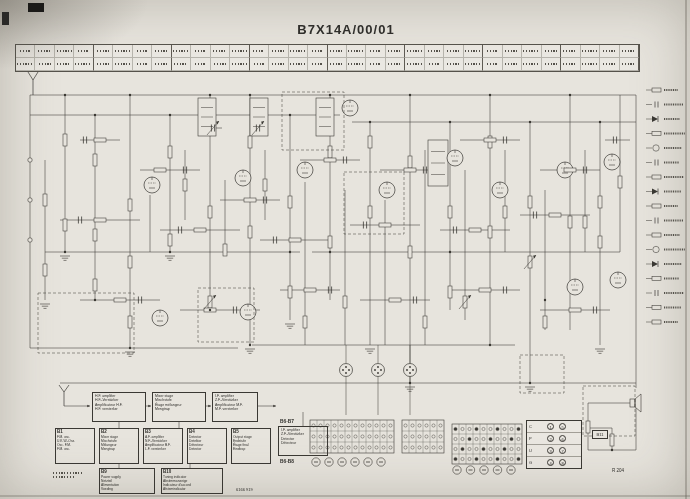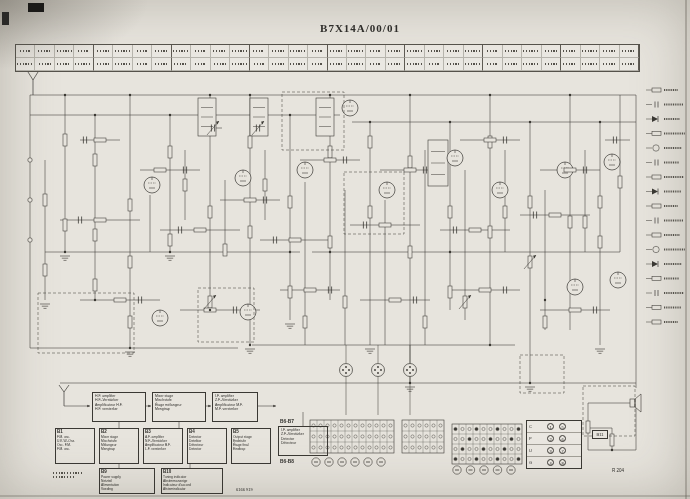--- a/index.html
+++ b/index.html
@@ -6,22 +6,22 @@
   .page{position:relative;width:690px;height:499px;background:#e7e4dd;overflow:hidden;
         box-shadow:inset 0 0 55px rgba(110,104,92,.38);
         font-family:"Liberation Sans",sans-serif;color:#2f2e2b;}
   .corner-shade{position:absolute;left:0;top:0;width:150px;height:70px;
         background:radial-gradient(ellipse at 0 0,rgba(90,85,75,.45),transparent 70%);}
   .edge-r{position:absolute;right:3px;top:0;width:2px;height:100%;background:rgba(100,95,85,.35);}
   .edge-b{position:absolute;left:0;bottom:2px;width:100%;height:2px;background:rgba(100,95,85,.3);}
   .blot{position:absolute;background:#1b1a18;}
   .b1{left:28px;top:3px;width:16px;height:9px;}
   .b2{left:2px;top:12px;width:7px;height:13px;background:#2a2927;}
-  .title{position:absolute;left:290px;top:22px;width:140px;text-align:center;
-        font-family:Liberation Serif, serif;font-size:11px;letter-spacing:1px;font-weight:bold;}
+  .title{position:absolute;left:276px;top:22px;width:140px;text-align:center;
+        font-family:Liberation Sans, sans-serif;font-size:13px;letter-spacing:1px;font-weight:bold;}
   #meas-strip{position:absolute;left:15px;top:44px;width:625px;height:28px;
         border:1px solid #55524b;display:grid;grid-template-columns:repeat(32,1fr);
         grid-template-rows:repeat(2,1fr);box-sizing:border-box;background:rgba(255,255,255,.15);}
   .mcell{border-right:1px solid rgba(90,85,75,.35);border-bottom:1px solid rgba(90,85,75,.35);
         display:flex;align-items:center;justify-content:center;overflow:hidden;}
   .mcell.sep{border-right:1px solid rgba(60,56,48,.8);}
   .noise{display:inline-block;height:2px;
         background:repeating-linear-gradient(90deg,#55524b 0 1.2px,transparent 1.2px 2.8px);}
   #schem{position:absolute;left:0;top:0;}
   .fbox{position:absolute;border:1px solid #3a3833;font-size:3.5px;line-height:1.25;

